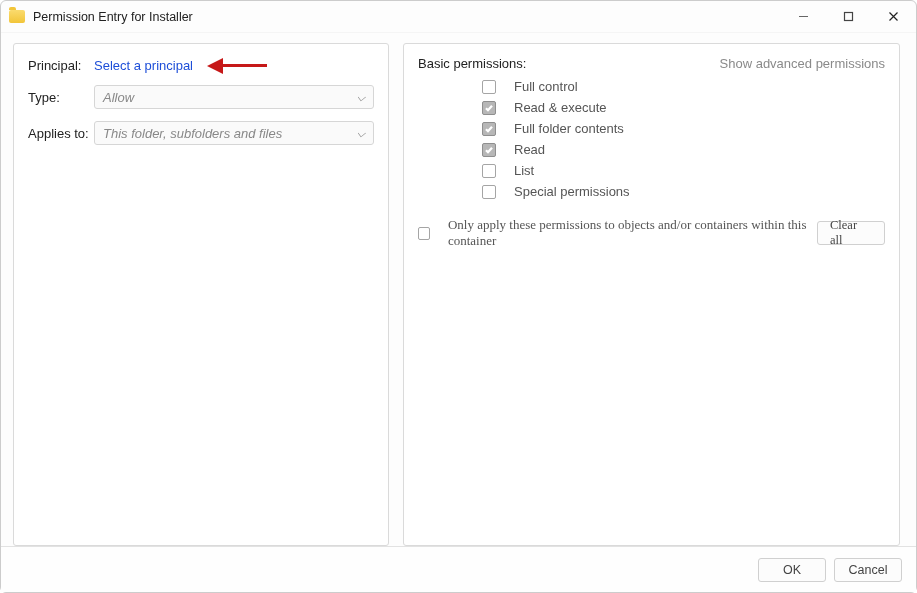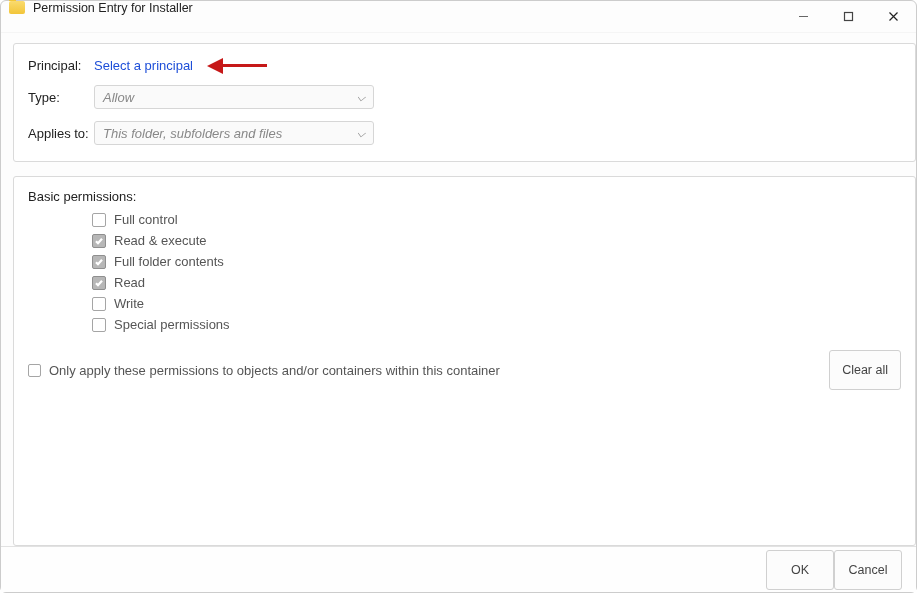--- a/index.html
+++ b/index.html
@@ -16,20 +16,21 @@
     width: 917px; height: 593px;
     border: 1px solid #ccc;
     border-radius: 6px;
     display: flex;
     flex-direction: column;
     background: #fdfdfd;
   }
   .titlebar {
     height: 32px;
     display: flex;
+    align-items: center;
     padding-left: 8px;
     border-bottom: 1px solid rgba(0,0,0,0.03);
   }
   .titlebar .folder-icon {
     width: 16px; height: 13px;
     background: linear-gradient(#fadb6e,#f2c539);
     border-radius: 2px;
     position: relative;
     margin-right: 8px;
   }
@@ -54,22 +55,22 @@
     width: 45px;
     display: flex;
     align-items: center;
     justify-content: center;
     color: #444;
     font-size: 13px;
   }
   .content {
     flex: 1;
     display: flex;
-    flex-direction: column;
-    padding: 10px 0 0 12px;
+    flex-direction: row;
+    padding: 10px 16px 0 12px;
     gap: 14px;
   }
   .panel {
     border: 1px solid #dadada;
     border-radius: 3px;
     background: #fff;
     padding: 12px 14px;
   }
   .panel.top {
     padding: 14px 14px 16px 14px;
@@ -147,21 +148,21 @@
   .checklist {
     padding-left: 64px;
     display: flex;
     flex-direction: column;
     gap: 6px;
     margin-bottom: 18px;
   }
   .check-row {
     display: flex;
     align-items: center;
-    gap: 8px;
+    gap: 18px;
     color: #555;
   }
   .cbox {
     width: 14px; height: 14px;
     border: 1px solid #a5a5a5;
     border-radius: 2px;
     background: #fff;
     display:flex;
     align-items:center;
     justify-content:center;
@@ -170,44 +171,45 @@
     background: #b7b7b7;
     border-color: #8f8f8f;
   }
   .cbox.checked svg { display:block; }
   .cbox svg { display:none; }
   .cbox svg path { stroke:#fff; stroke-width:2.3; fill:none; }
   .bottom-row {
     display: flex;
     justify-content: space-between;
     align-items: center;
+    font-family: Liberation Serif, serif;
   }
   .check-row.small .cbox {
     width: 13px; height: 13px;
   }
   .btn {
     min-width: 68px;
-    height: 40px;
+    height: 24px;
     border: 1px solid #d0d0d0;
     border-radius: 3px;
     background: #fcfcfc;
     display: inline-flex;
     align-items: center;
     justify-content: center;
     color: #444;
     font-size: 12.5px;
     padding: 0 12px;
   }
   .footer {
     height: 46px;
     border-top: 1px solid #e2e2e2;
     display: flex;
     justify-content: flex-end;
     align-items: center;
-    gap: 0;
+    gap: 8px;
     padding: 16px 14px;
     background: #fefefe;
   }
 </style>
 </head>
 <body>
 
 <div class="window">
 
   <div class="titlebar">
@@ -255,20 +257,21 @@
         <div class="select">
           <span class="select-text">This folder, subfolders and files</span>
           <span class="chev">⌵</span>
         </div>
       </div>
     </div>
 
     <div class="panel perm">
       <div class="perm-header">
         <span class="perm-title">Basic permissions:</span>
+        <span class="adv-link">Show advanced permissions</span>
       </div>
 
       <div class="checklist">
         <label class="check-row">
           <span class="cbox"></span>
           <span>Full control</span>
         </label>
         <label class="check-row">
           <span class="cbox checked">
               <svg width="10" height="10" viewBox="0 0 10 10">
@@ -288,21 +291,21 @@
         <label class="check-row">
           <span class="cbox checked">
               <svg width="10" height="10" viewBox="0 0 10 10">
                 <path d="M2 5.2 L4 7.2 L8 2.8"></path>
               </svg>
             </span>
           <span>Read</span>
         </label>
         <label class="check-row">
           <span class="cbox"></span>
-          <span>Write</span>
+          <span>List</span>
         </label>
         <label class="check-row">
           <span class="cbox"></span>
           <span>Special permissions</span>
         </label>
       </div>
 
       <div class="bottom-row">
         <label class="check-row small">
           <span class="cbox"></span>

